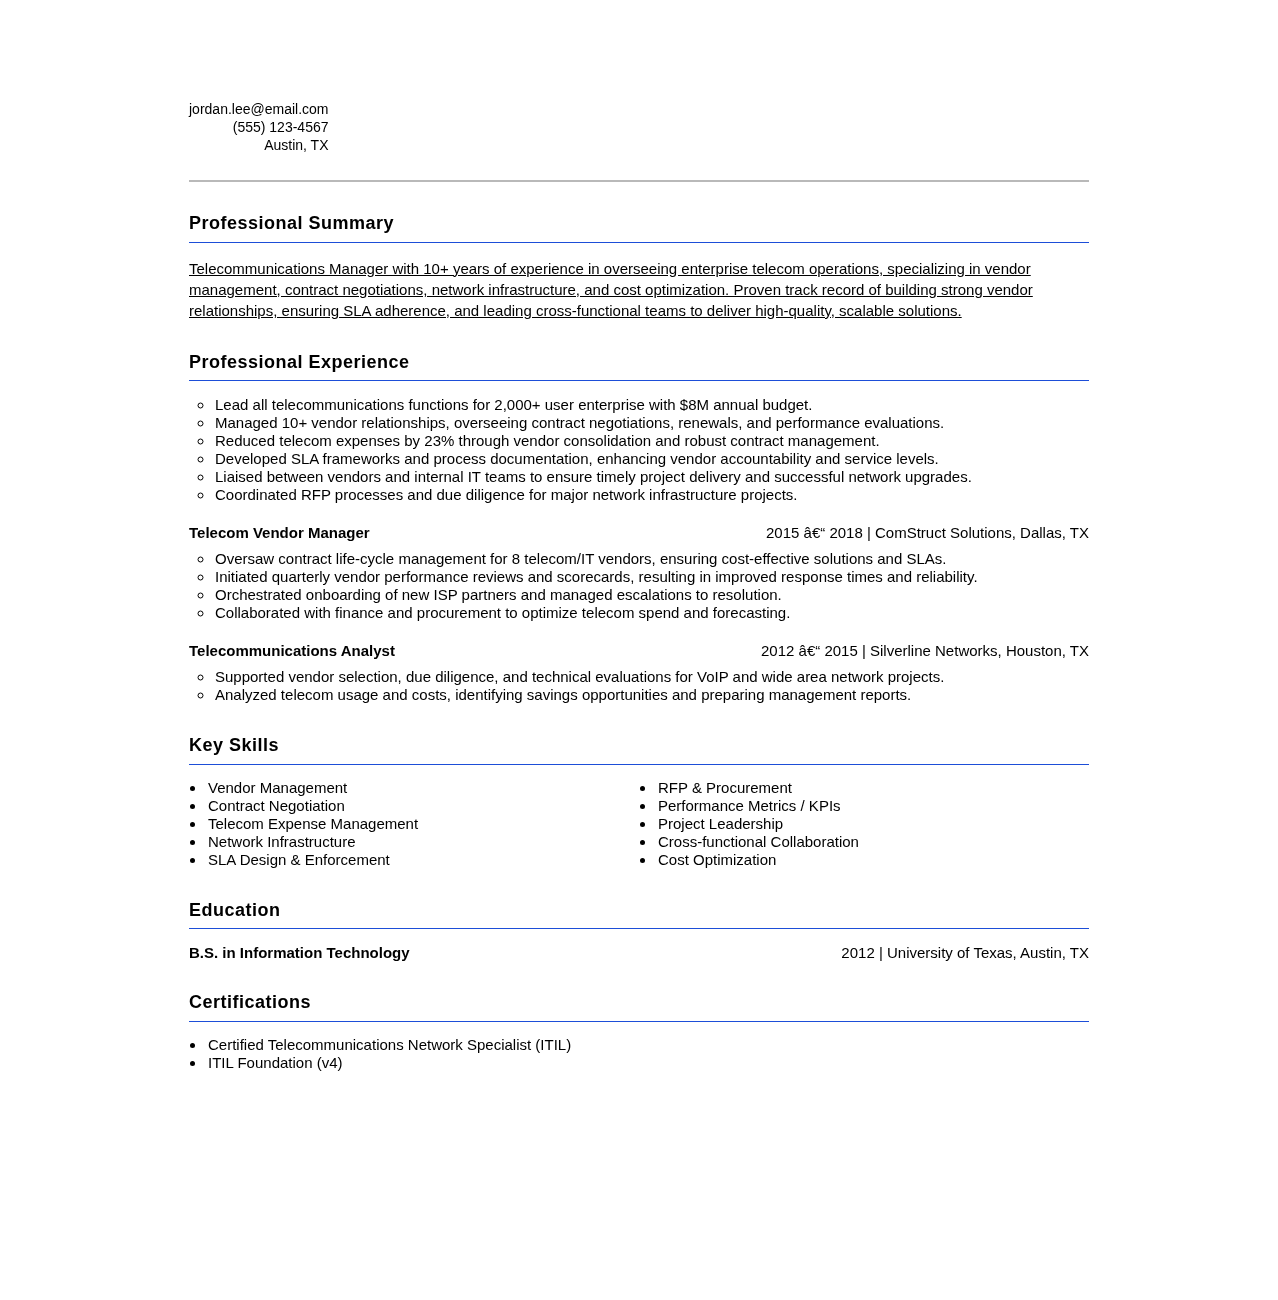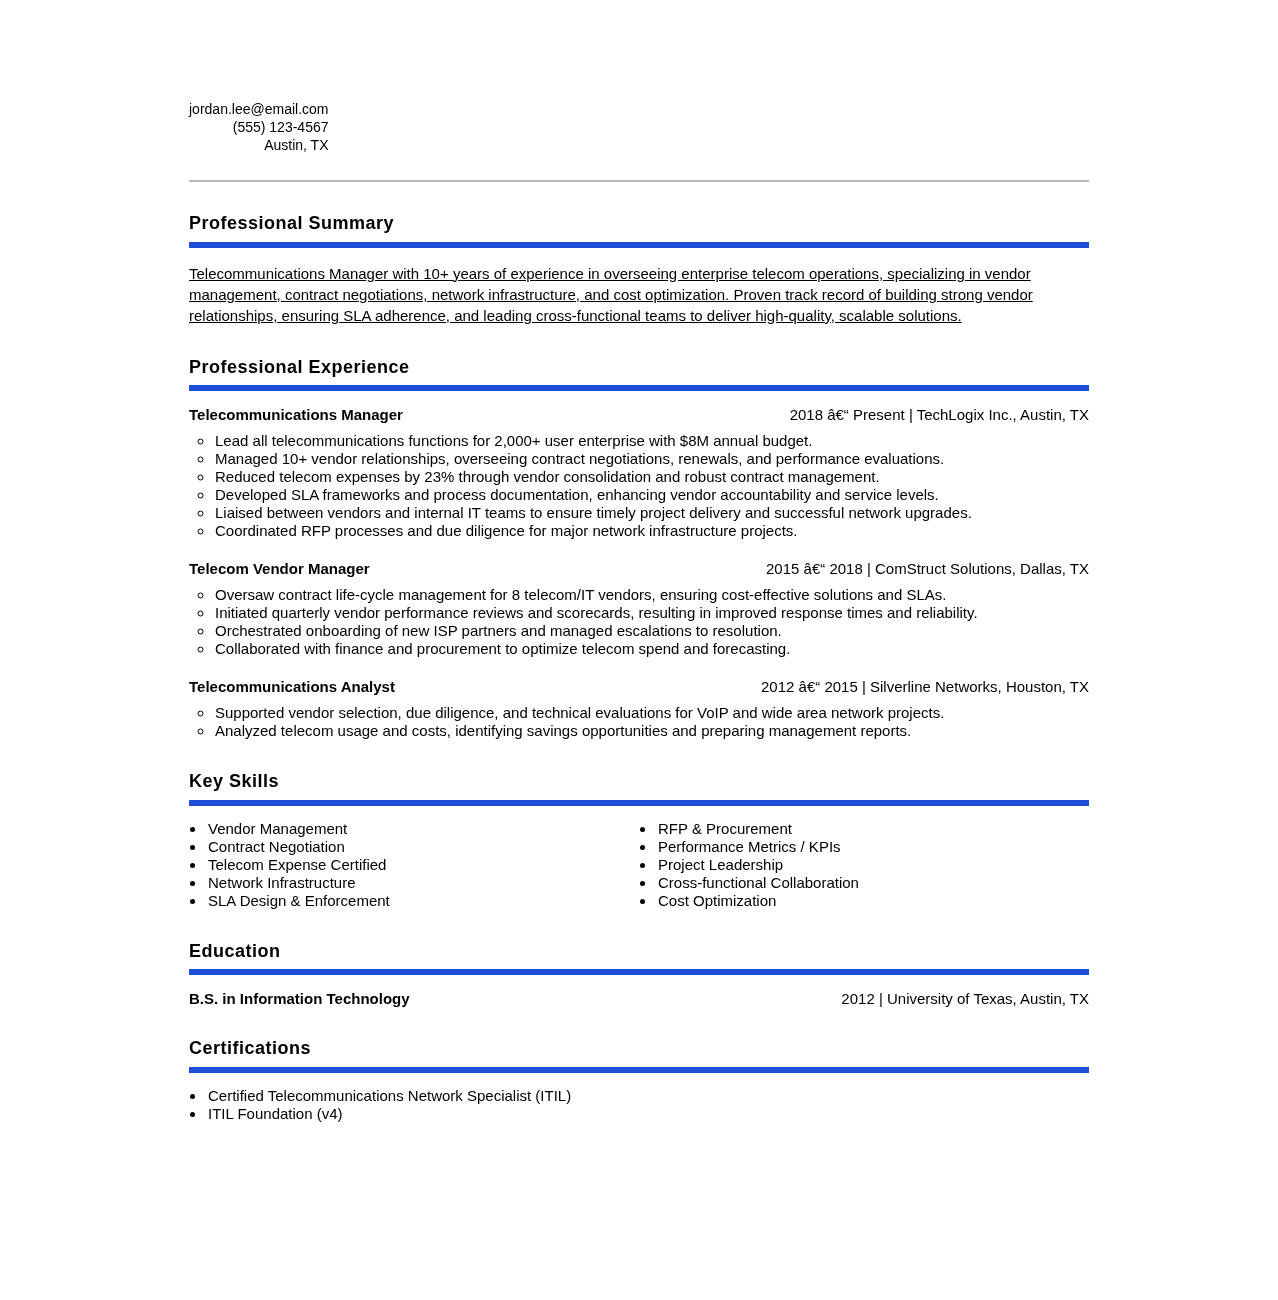--- a/index.html
+++ b/index.html
@@ -43,21 +43,21 @@
     border-top: 2px solid #b9b9b9;
     margin: 26px 0 0 0;
   }
   
   h2.section-heading {
     font-size: 18px;
     font-weight: bold;
     letter-spacing: 0.5px;
     margin: 31px 0 0 0;
     padding-bottom: 7px;
-    border-bottom: 6px solid #1d4ed8;
+    border-bottom: 1px solid #1d4ed8;
     line-height: 1.2;
   }
   .summary-text {
     font-size: 15px;
     line-height: 21px;
     margin: 15px 0 0 0;
     text-decoration: underline;
   }
   
   .job { margin-top: 15px; }
@@ -118,24 +118,20 @@
     </div>
   </div>
   <hr class="header-divider">
 
   <h2 class="section-heading">Professional Summary</h2>
   <p class="summary-text">Telecommunications Manager with 10+ years of experience in overseeing enterprise telecom operations, specializing in vendor management, contract negotiations, network infrastructure, and cost optimization. Proven track record of building strong vendor relationships, ensuring SLA adherence, and leading cross-functional teams to deliver high-quality, scalable solutions.</p>
 
   <h2 class="section-heading">Professional Experience</h2>
 
   <div class="job">
-    <div class="job-row">
-      <span class="job-title">Telecommunications Manager</span>
-      <span class="job-meta">2018 â€“ Present | TechLogix Inc., Austin, TX</span>
-    </div>
     <ul class="exp-list">
 
     <li>Lead all telecommunications functions for 2,000+ user enterprise with $8M annual budget.</li>
         <li>Managed 10+ vendor relationships, overseeing contract negotiations, renewals, and performance evaluations.</li>
         <li>Reduced telecom expenses by 23% through vendor consolidation and robust contract management.</li>
         <li>Developed SLA frameworks and process documentation, enhancing vendor accountability and service levels.</li>
         <li>Liaised between vendors and internal IT teams to ensure timely project delivery and successful network upgrades.</li>
         <li>Coordinated RFP processes and due diligence for major network infrastructure projects.</li>
       </ul>
   </div>
@@ -166,21 +162,21 @@
       </ul>
   </div>
 
   <h2 class="section-heading">Key Skills</h2>
   <div class="skills-cols">
     <div class="skills-col">
       <ul class="disc-list">
 
       <li>Vendor Management</li>
           <li>Contract Negotiation</li>
-          <li>Telecom Expense Certified</li>
+          <li>Telecom Expense Management</li>
           <li>Network Infrastructure</li>
           <li>SLA Design &amp; Enforcement</li>
         </ul>
     </div>
     <div class="skills-col">
       <ul class="disc-list">
 
       <li>RFP &amp; Procurement</li>
           <li>Performance Metrics / KPIs</li>
           <li>Project Leadership</li>

